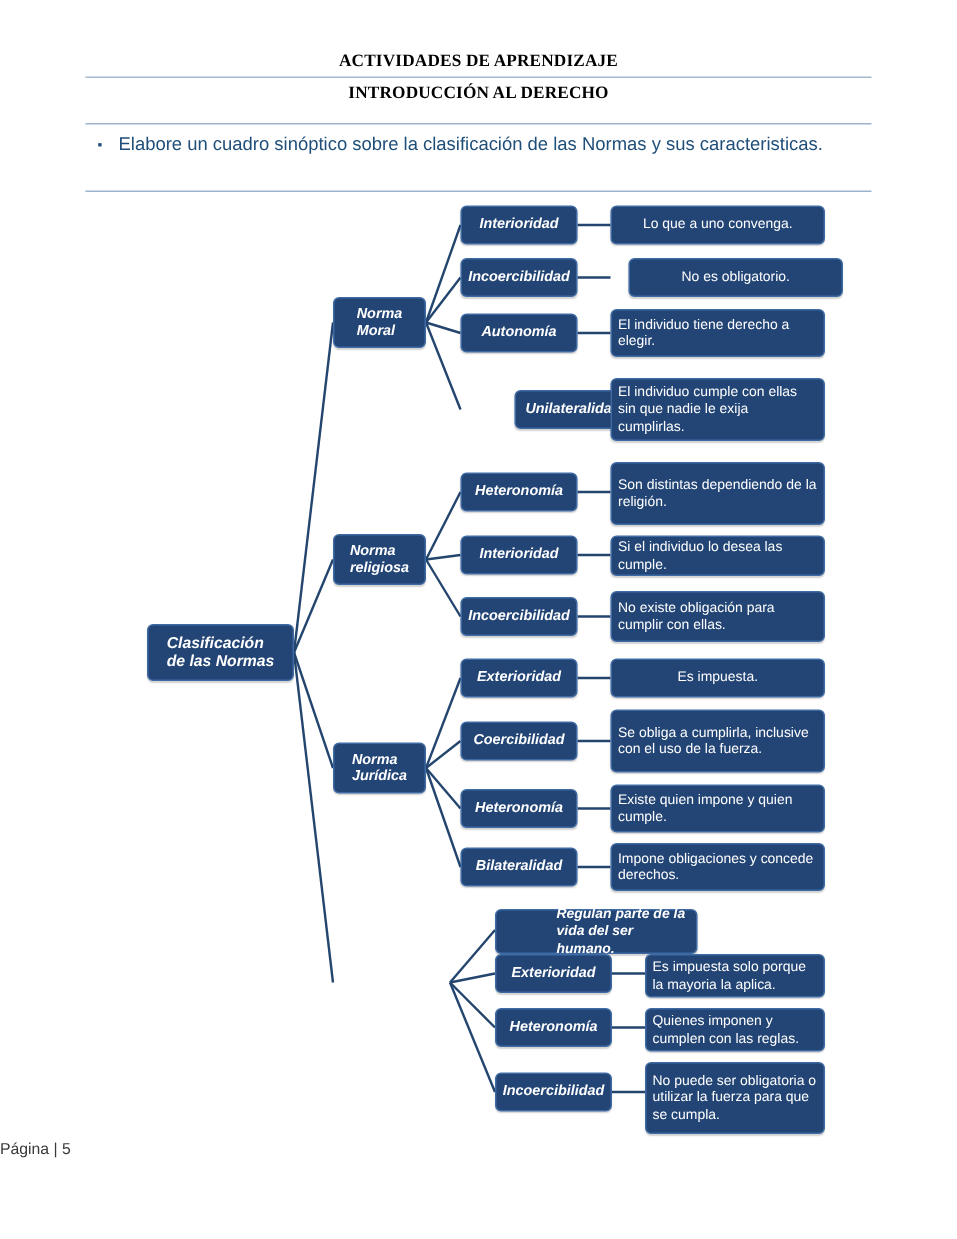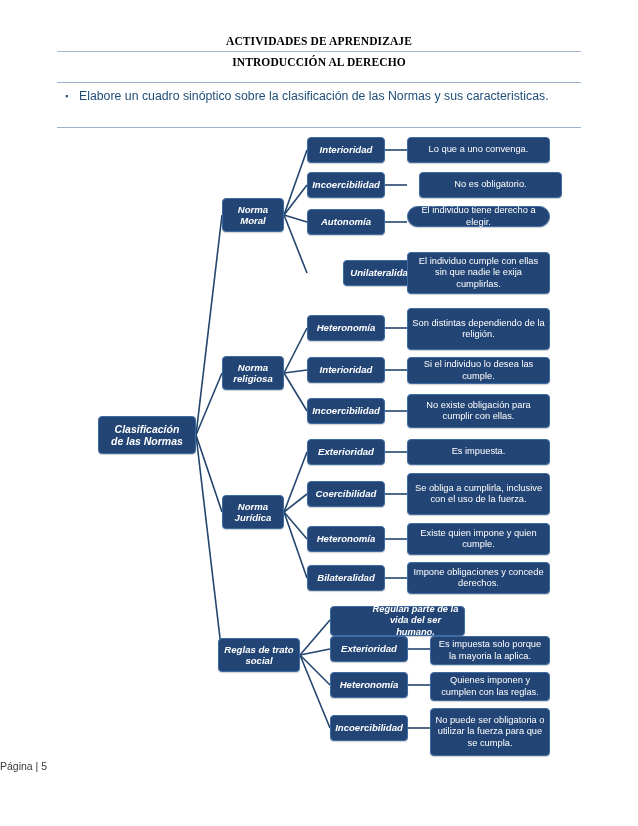--- a/index.html
+++ b/index.html
@@ -99,21 +99,20 @@
   .node {
     position: absolute;
     box-sizing: border-box;
     background: #234575;
     border: 1.5px solid #3f6ba5;
     border-radius: 4px;
     color: #ffffff;
     display: flex;
     align-items: center;
     justify-content: center;
-    text-align: center;
     padding: 2px 4px;
     box-shadow: 0 1px 1px rgba(0,0,0,0.18);
   }
   .node-root,
   .node-cat,
   .node-attr {
     font-style: italic;
     font-weight: bold;
   }
   .node-root { font-size: 10.5px; line-height: 12.5px; }
@@ -228,21 +227,21 @@
     </div>
   </div>
 
   <div class="node node-attr" style="left:307px; top:7px; width:78px; height:26px;">Interioridad</div>
   <div class="node node-desc" style="left:407px; top:7px; width:143px; height:26px;">Lo que a uno convenga.</div>
 
   <div class="node node-attr" style="left:307px; top:42px; width:78px; height:26px;">Incoercibilidad</div>
   <div class="node node-desc" style="left:407px; top:42px; width:143px; height:26px;margin-left:12px;">No es obligatorio.</div>
 
   <div class="node node-attr" style="left:307px; top:79px; width:78px; height:26px;">Autonomía</div>
-  <div class="node node-desc" style="left:407px; top:76px; width:143px; height:21px;border-radius:11px;">El individuo tiene derecho a elegir.</div>
+  <div class="node node-desc" style="left:407px; top:76px; width:143px; height:32px;">El individuo tiene derecho a elegir.</div>
 
   <div class="node node-attr" style="left:307px; top:130px; width:78px; height:26px;margin-left:36px;">Unilateralidad</div>
   <div class="node node-desc" style="left:407px; top:122px; width:143px; height:42px;">El individuo cumple con ellas sin que nadie le exija cumplirlas.</div>
 
   <div class="node node-cat" style="left:222px; top:226px; width:62px; height:34px;">
     <div>
       <div>Norma</div>
       <div>religiosa</div>
     </div>
   </div>
@@ -268,26 +267,20 @@
 
   <div class="node node-attr" style="left:307px; top:351px; width:78px; height:26px;">Coercibilidad</div>
   <div class="node node-desc" style="left:407px; top:343px; width:143px; height:42px;">Se obliga a cumplirla, inclusive con el uso de la fuerza.</div>
 
   <div class="node node-attr" style="left:307px; top:396px; width:78px; height:26px;">Heteronomía</div>
   <div class="node node-desc" style="left:407px; top:393px; width:143px; height:32px;">Existe quien impone y quien cumple.</div>
 
   <div class="node node-attr" style="left:307px; top:435px; width:78px; height:26px;">Bilateralidad</div>
   <div class="node node-desc" style="left:407px; top:432px; width:143px; height:32px;">Impone obligaciones y concede derechos.</div>
 
-  <div class="node node-cat" style="left:218px; top:508px; width:82px; height:34px;">
-    <div>
-      <div>Reglas de trato</div>
-      <div>social</div>
-    </div>
-  </div>
 
   <div class="node node-desc-italic" style="left:330px; top:476px; width:135px; height:30px;">Regulan parte de la vida del ser humano.</div>
 
   <div class="node node-attr" style="left:330px; top:506px; width:78px; height:26px;">Exterioridad</div>
   <div class="node node-desc" style="left:430px; top:506px; width:120px; height:29px;">Es impuesta solo porque la mayoria la aplica.</div>
 
   <div class="node node-attr" style="left:330px; top:542px; width:78px; height:26px;">Heteronomía</div>
   <div class="node node-desc" style="left:430px; top:542px; width:120px; height:29px;">Quienes imponen y cumplen con las reglas.</div>
 
   <div class="node node-attr" style="left:330px; top:585px; width:78px; height:26px;">Incoercibilidad</div>

